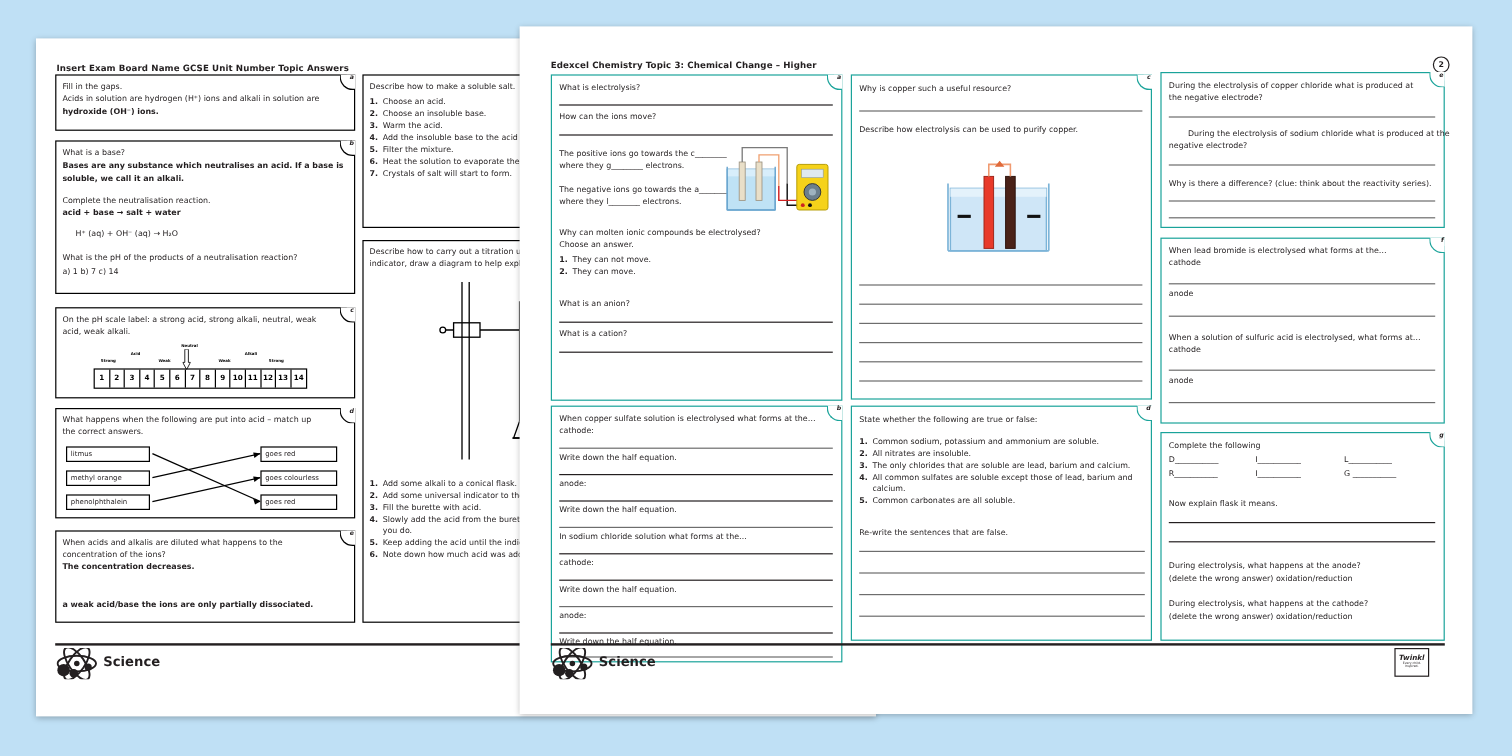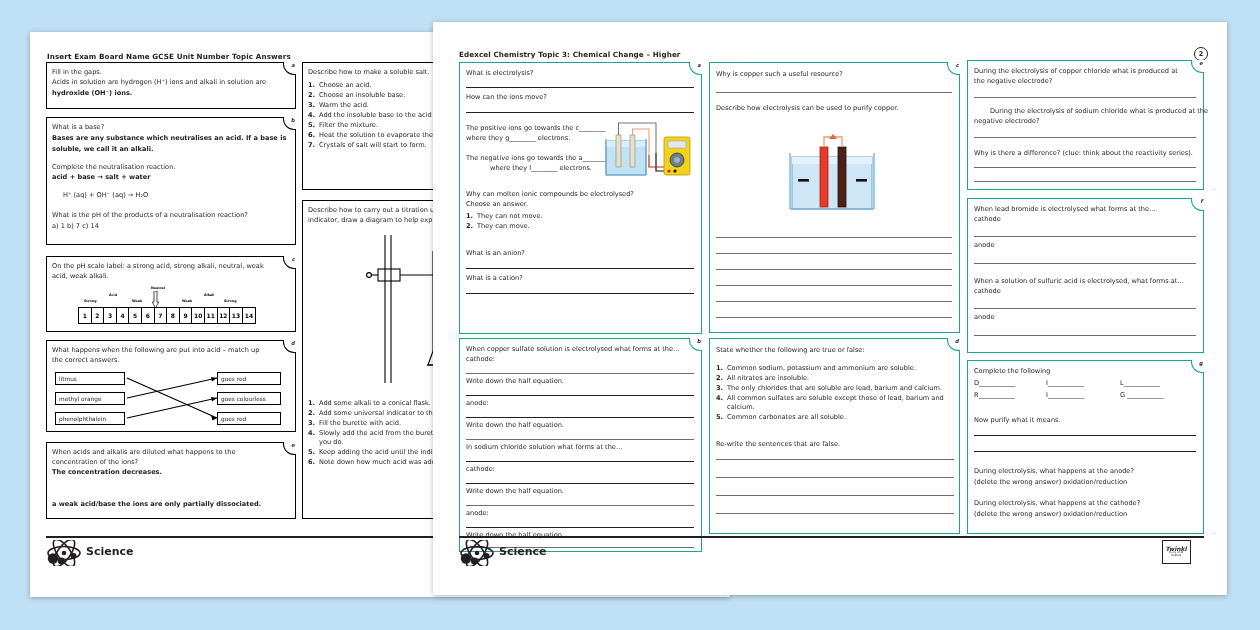--- a/index.html
+++ b/index.html
@@ -292,21 +292,21 @@
             <div class="lt">a</div>
         </div>
         <div class="txt" style="left:6px;top:6px;">What is electrolysis?</div>
         <div class="rule dk" style="left:6px;top:24px;width:228px;"></div>
         <div class="txt" style="left:6px;top:30px;">How can the ions move?</div>
         <div class="rule dk" style="left:6px;top:49px;width:228px;"></div>
 
         <div class="txt" style="left:6px;top:61px;">The positive ions go towards the c________</div>
         <div class="txt" style="left:6px;top:71px;">where they g________ electrons.</div>
         <div class="txt" style="left:6px;top:91px;">The negative ions go towards the a________</div>
-        <div class="txt" style="left:6px;top:101px;margin-left:24px;">where they l________ electrons.</div>
+        <div class="txt" style="left:6px;top:101px;">where they l________ electrons.</div>
 
         <svg class="diagram" style="left:134px;top:52px;width:105px;height:72px;" viewBox="0 0 105 72">
           <rect x="12" y="26" width="40" height="34" fill="#bfe2f5" stroke="#6aa6cf" stroke-width="1"></rect>
           <rect x="12" y="26" width="40" height="6" fill="#d8eefb" stroke="none"></rect>
           <line x1="12" y1="24" x2="12" y2="60" stroke="#6aa6cf" stroke-width="1.2"></line>
           <line x1="52" y1="24" x2="52" y2="60" stroke="#6aa6cf" stroke-width="1.2"></line>
           <line x1="12" y1="60" x2="52" y2="60" stroke="#6aa6cf" stroke-width="1.2"></line>
           <rect x="22" y="20" width="5" height="32" fill="#e9dfc8" stroke="#9b9280" stroke-width="0.7"></rect>
           <rect x="36" y="20" width="5" height="32" fill="#e9dfc8" stroke="#9b9280" stroke-width="0.7"></rect>
           <polyline points="24.5,20 24.5,8 62,8 62,38" fill="none" stroke="#7a7a7a" stroke-width="1.1"></polyline>
@@ -454,21 +454,21 @@
             <div class="lt">g</div>
         </div>
         <div class="txt" style="left:6px;top:6px;">Complete the following</div>
         <div class="txt" style="left:6px;top:18px;">D___________</div>
         <div class="txt" style="left:78px;top:18px;">I___________</div>
         <div class="txt" style="left:152px;top:18px;">L___________</div>
         <div class="txt" style="left:6px;top:30px;">R___________</div>
         <div class="txt" style="left:78px;top:30px;">I___________</div>
         <div class="txt" style="left:152px;top:30px;">G ___________</div>
 
-        <div class="txt" style="left:6px;top:55px;">Now purify what it means.</div>
+        <div class="txt" style="left:6px;top:55px;">Now explain flask it means.</div>
         <div class="rule dk" style="left:6px;top:74px;width:222px;"></div>
         <div class="rule dk" style="left:6px;top:90px;width:222px;"></div>
 
         <div class="txt" style="left:6px;top:106px;">During electrolysis, what happens at the anode?</div>
         <div class="txt" style="left:6px;top:117px;">(delete the wrong answer) oxidation/reduction</div>
         <div class="txt" style="left:6px;top:138px;">During electrolysis, what happens at the cathode?</div>
         <div class="txt" style="left:6px;top:149px;">(delete the wrong answer) oxidation/reduction</div>
       </div>
 
       <div class="footrule" style="left:26px;top:514px;width:745px;"></div>

